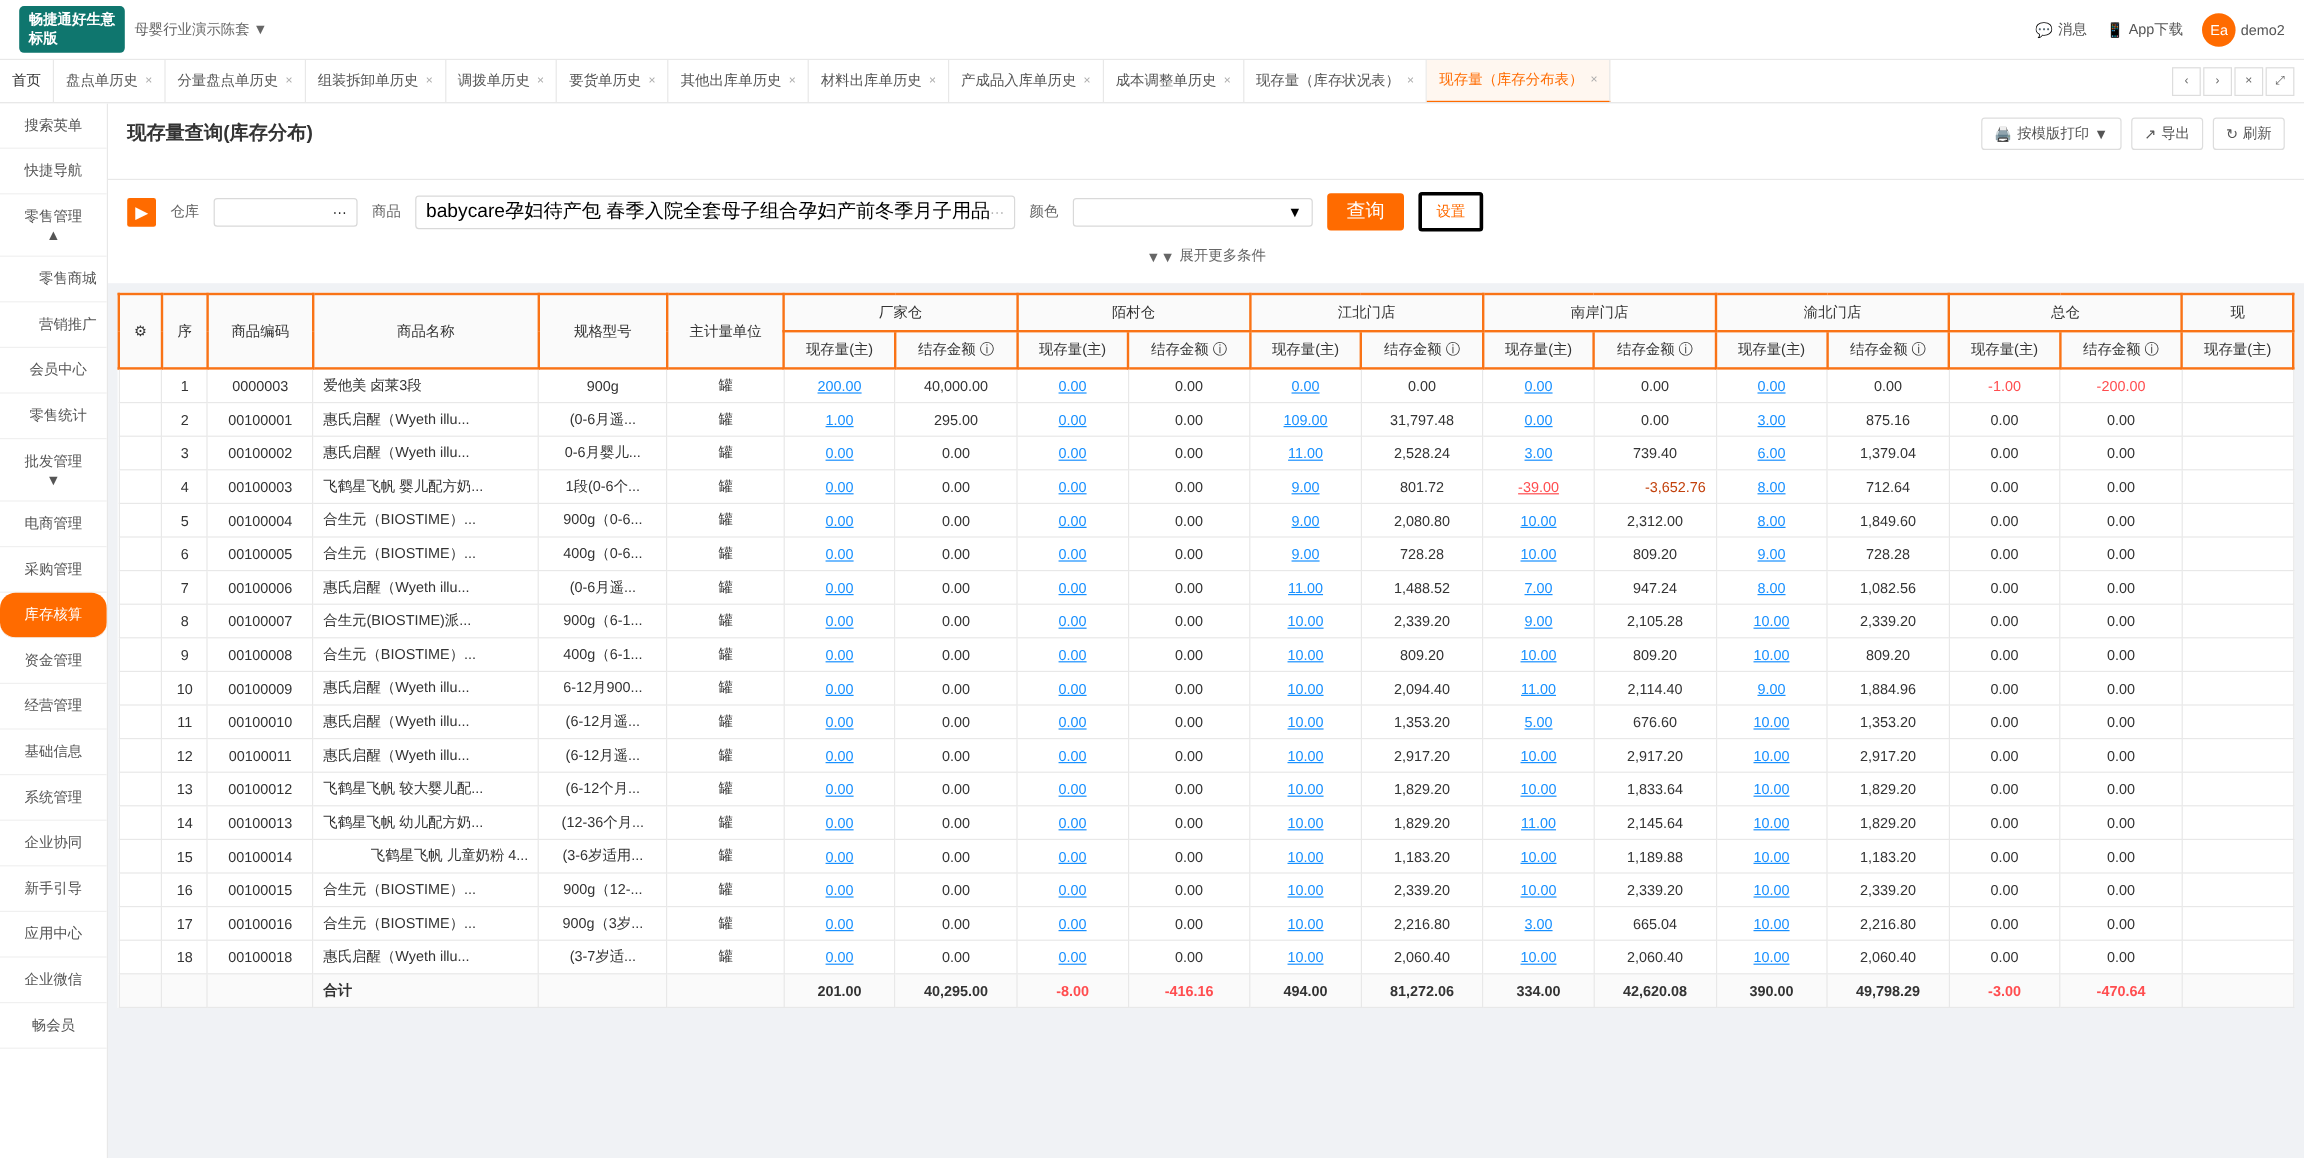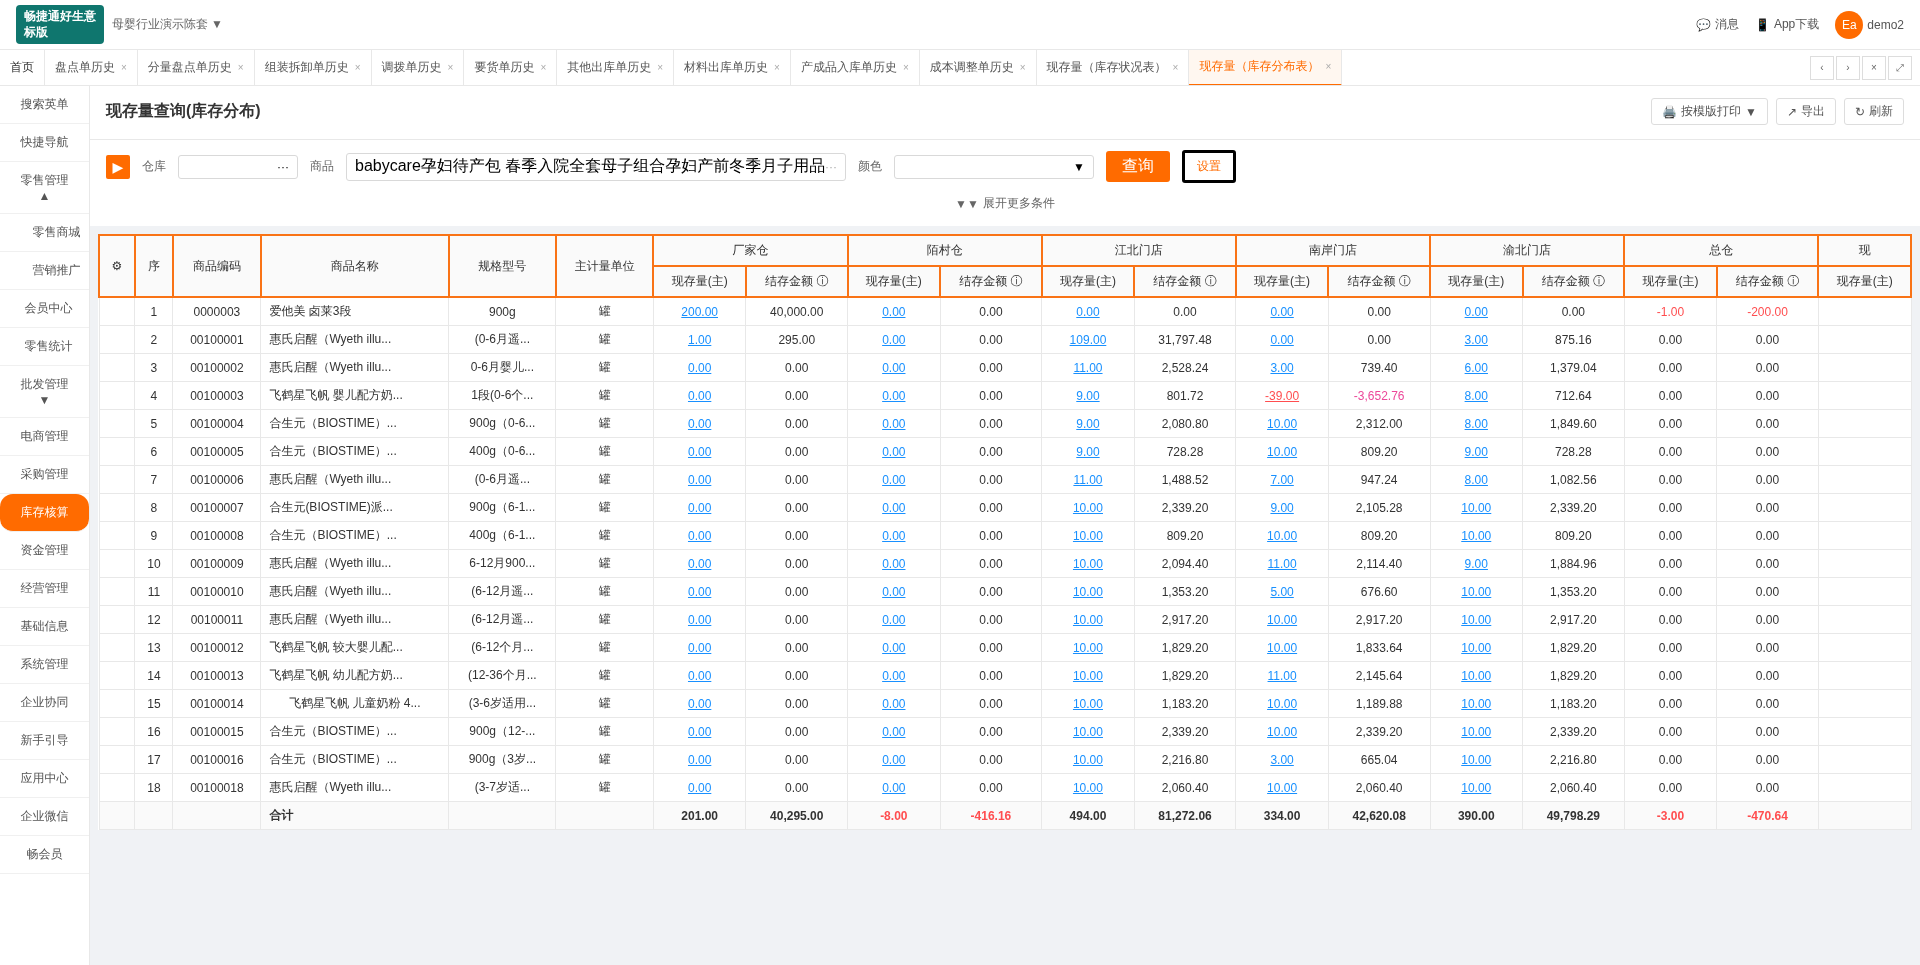--- a/index.html
+++ b/index.html
@@ -150,21 +150,21 @@
       flex: 1;
       display: flex;
       flex-direction: column;
       overflow: hidden;
       background: #f0f2f5;
     }
 
     
     .page-header {
       background: #fff;
-      padding: 12px 16px 6px 16px;
+      padding: 12px 16px 16px 16px;
       border-bottom: 1px solid #e8e8e8;
       flex-shrink: 0;
     }
     .page-title-row {
       display: flex;
       align-items: center;
       justify-content: space-between;
       margin-bottom: 8px;
     }
     .page-title {
@@ -651,21 +651,21 @@
               <td style="text-align: left;">飞鹤星飞帆 婴儿配方奶...</td>
               <td>1段(0-6个...</td>
               <td>罐</td>
               <td><span class="num-link ">0.00</span></td>
               <td>0.00</td>
               <td><span class="num-link ">0.00</span></td>
               <td>0.00</td>
               <td><span class="num-link ">9.00</span></td>
               <td>801.72</td>
               <td><span class="num-link num-negative">-39.00</span></td>
-              <td style="color: #ec4899;">-3,652.76</td>
+              <td style="color: #c2410c; text-align: right;">-3,652.76</td>
               <td><span class="num-link ">8.00</span></td>
               <td>712.64</td>
               <td>0.00</td>
               <td>0.00</td>
               <td></td>
             </tr>
             <tr style="background: rgb(255, 255, 255);">
               <td></td>
               <td>5</td>
               <td>00100004</td>
@@ -872,21 +872,21 @@
               <td><span class="num-link ">10.00</span></td>
               <td>1,829.20</td>
               <td>0.00</td>
               <td>0.00</td>
               <td></td>
             </tr>
             <tr style="background: rgb(255, 255, 255);">
               <td></td>
               <td>15</td>
               <td>00100014</td>
-              <td style="text-align: center;">飞鹤星飞帆 儿童奶粉 4...</td>
+              <td style="text-align: right;">飞鹤星飞帆 儿童奶粉 4...</td>
               <td>(3-6岁适用...</td>
               <td>罐</td>
               <td><span class="num-link ">0.00</span></td>
               <td>0.00</td>
               <td><span class="num-link ">0.00</span></td>
               <td>0.00</td>
               <td><span class="num-link ">10.00</span></td>
               <td>1,183.20</td>
               <td><span class="num-link ">10.00</span></td>
               <td>1,189.88</td>

